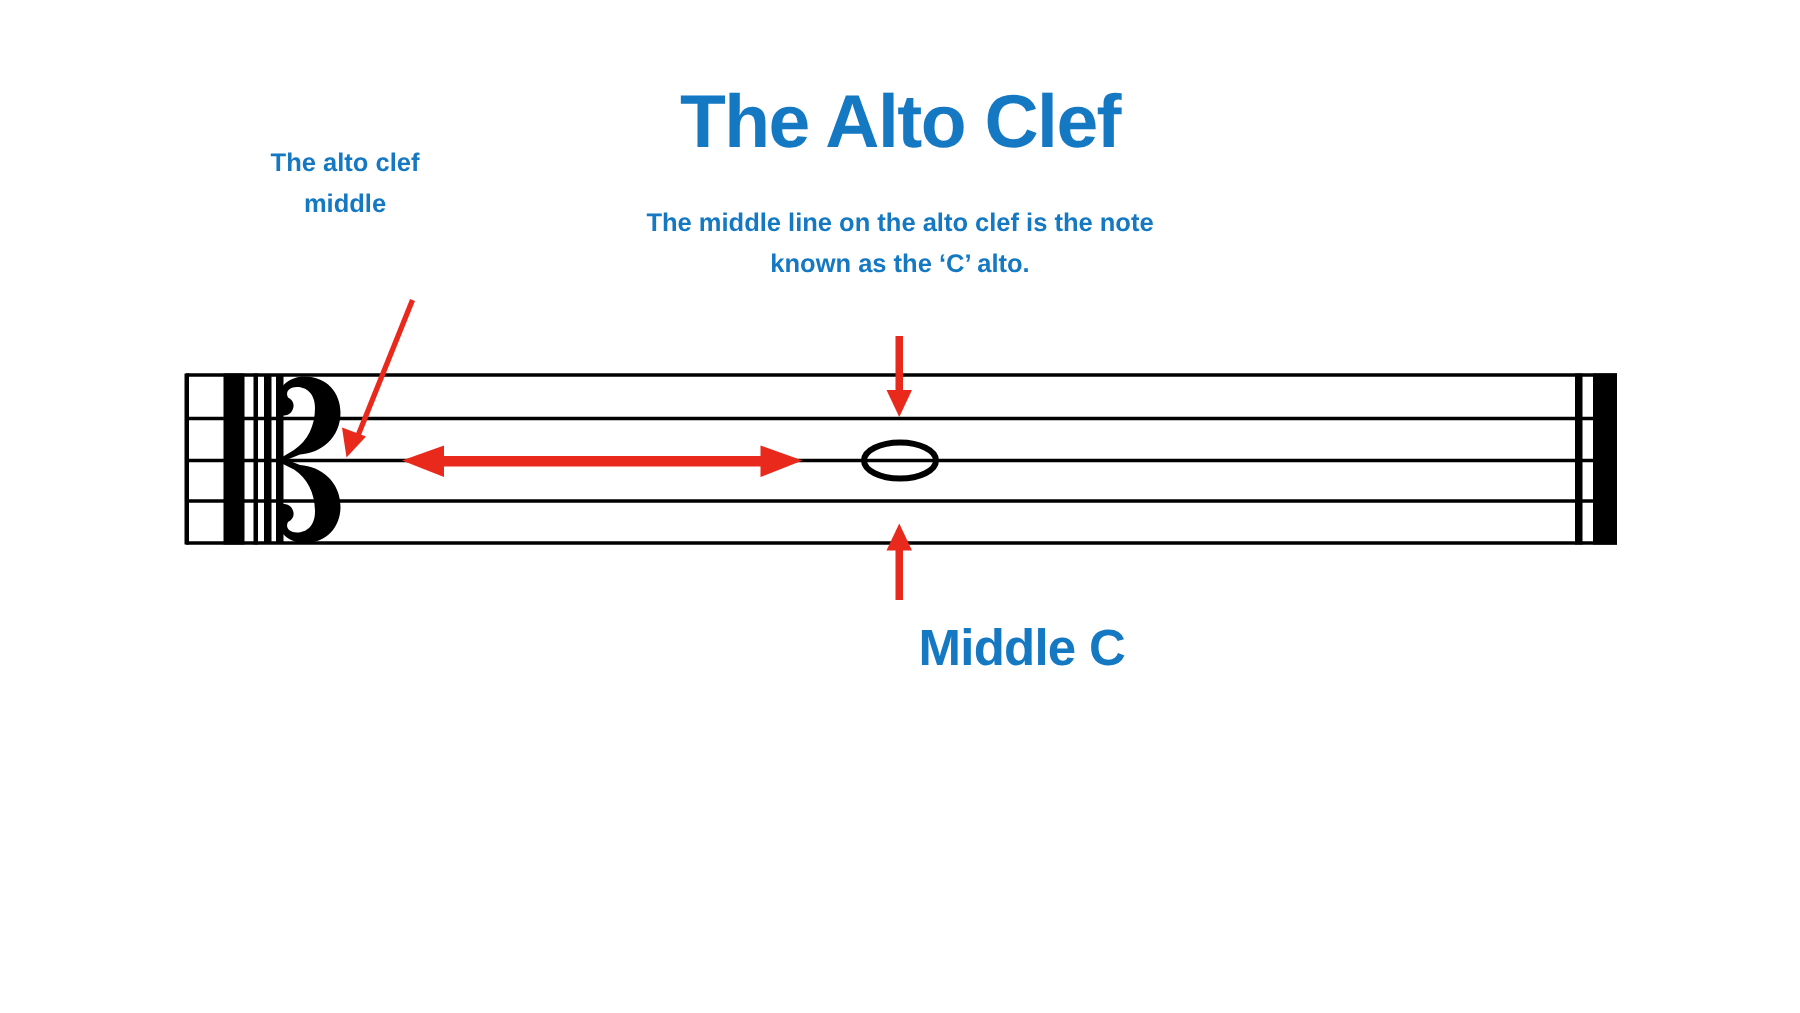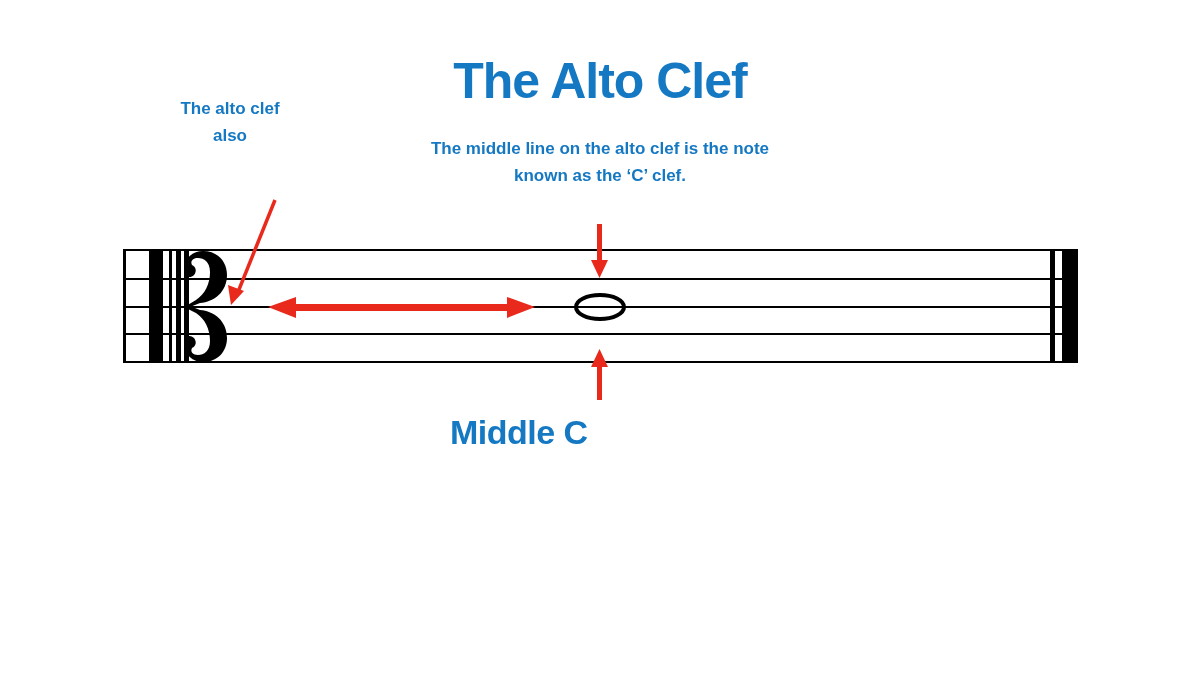--- a/index.html
+++ b/index.html
@@ -4,37 +4,37 @@
   <style>
     html, body { margin: 0; padding: 0; background: #ffffff; }
     body { width: 1200px; height: 675px; position: relative; overflow: hidden;
            font-family: "Liberation Sans", "DejaVu Sans", sans-serif; }
     .title { position: absolute; left: 0; width: 1200px; top: 52px; text-align: center;
              font-size: 50px; font-weight: bold; color: #1578c2; letter-spacing: -1px; }
     .note-left { position: absolute; left: 130px; width: 200px; top: 95px; text-align: center;
                  font-size: 17px; font-weight: bold; color: #1578c2; line-height: 27px; }
     .note-center { position: absolute; left: 380px; width: 440px; top: 135px; text-align: center;
                    font-size: 17px; font-weight: bold; color: #1578c2; line-height: 27px; }
-    .label-middle-c { position: absolute; left: 450px; width: 300px; top: 413px; text-align: left;
+    .label-middle-c { position: absolute; left: 450px; width: 300px; top: 413px; text-align: right;
                       font-size: 34px; font-weight: bold; color: #1578c2; letter-spacing: -0.5px; }
     svg.stage { position: absolute; left: 0; top: 0; }
   </style>
 </head>
 <body>
 
 <div class="title">The Alto Clef</div>
 
 <div class="note-left">
   <div>The alto clef</div>
-  <div>also</div>
+  <div>middle</div>
 </div>
 
 <div class="note-center">
   <div>The middle line on the alto clef is the note</div>
-  <div>known as the ‘C’ clef.</div>
+  <div>known as the ‘C’ alto.</div>
 </div>
 
 <div class="label-middle-c">Middle C</div>
 
 <svg class="stage" width="1200" height="675" viewBox="0 0 1200 675">
   <defs>
     <marker id="arrowhead" markerWidth="10" markerHeight="10" refX="8" refY="5" orient="auto" markerUnits="userSpaceOnUse">
       <path d="M0,0 L10,5 L0,10 Z" fill="#e8291c"></path>
     </marker>
   </defs>

